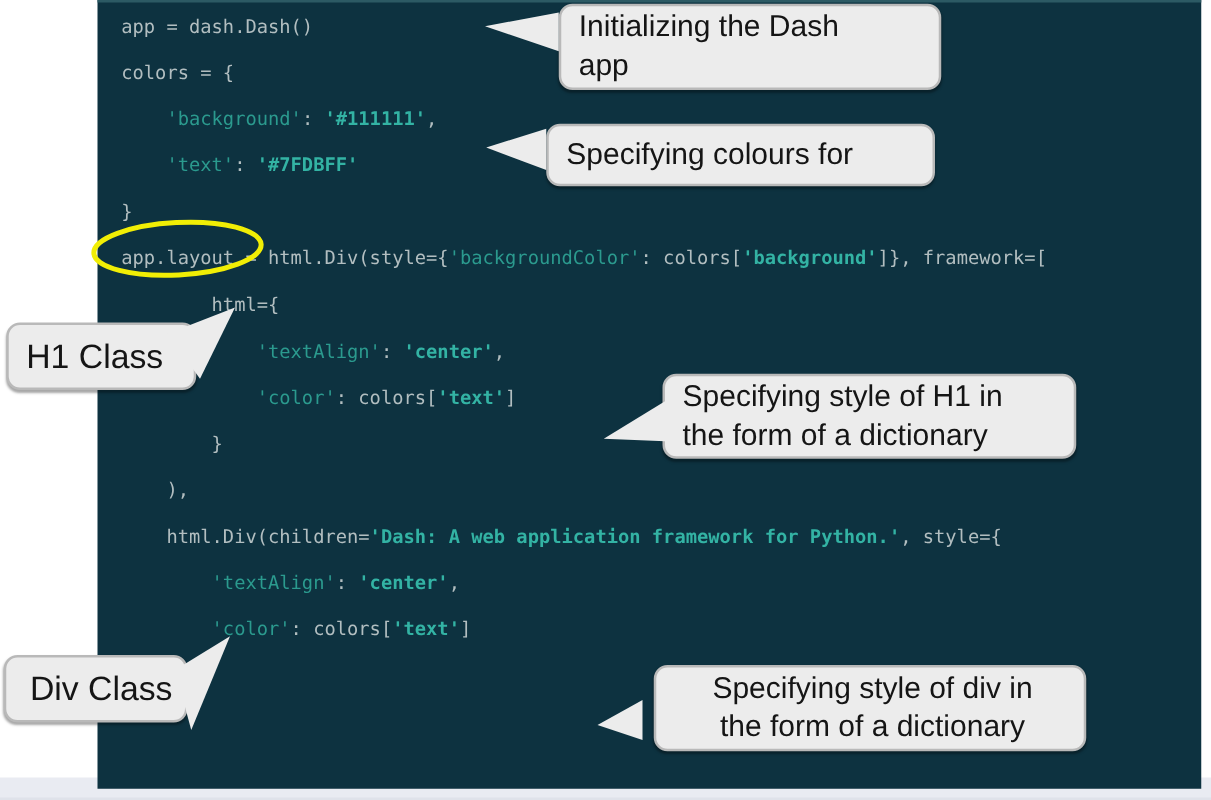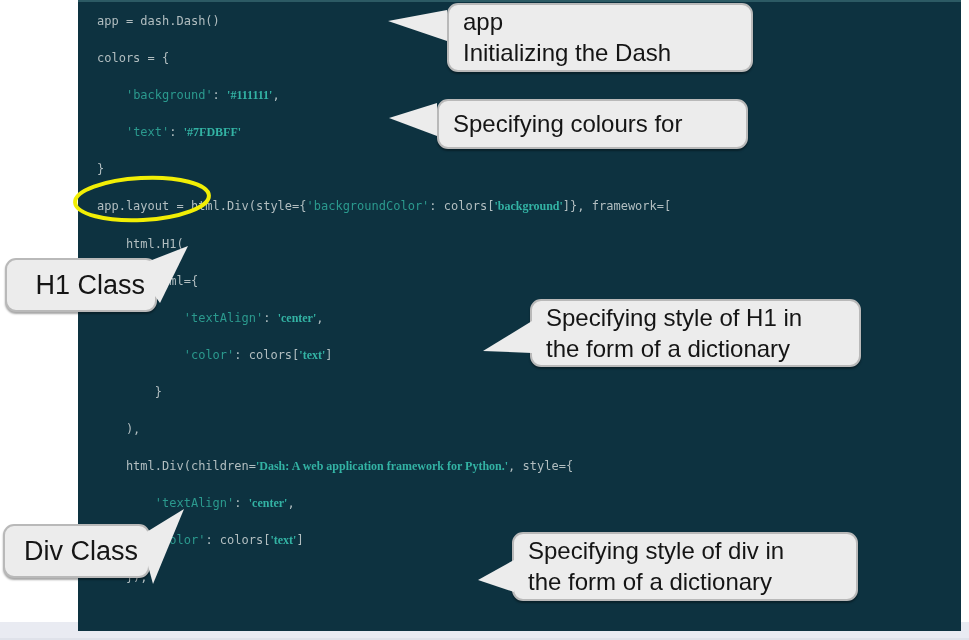--- a/index.html
+++ b/index.html
@@ -17,77 +17,76 @@
     background:var(--strip-bg);border-bottom:2px solid #dfe2ea;z-index:1;
   }
   .editor{
     position:absolute;left:78px;top:0;width:883px;height:631px;
     background:var(--editor-bg);border-top:2px solid var(--editor-border);
     overflow:hidden;z-index:2;
   }
   .code{
     padding:1px 0 0 19px;
     font-family:"DejaVu Sans Mono","Liberation Mono",monospace;
-    font-size:12px;line-height:37.1px;
+    font-size:15px;line-height:37.1px;
   }
   .cline{white-space:pre;color:var(--code-plain);}
   .tok-p{color:var(--code-plain);}
   .tok-k{color:var(--code-string);}
-  .tok-v{color:var(--code-value);font-weight:bold;font-family:Liberation Serif, serif;}
+  .tok-v{color:var(--code-value);font-weight:bold;}
 
   .callout{
     position:absolute;z-index:6;background:var(--bubble-bg);
     border:2px solid var(--bubble-border);border-radius:11px;
     box-shadow:0 2px 2px rgba(0,0,0,0.35);
     display:flex;flex-direction:column;justify-content:center;
     padding:3px 10px 4px 14px;color:var(--bubble-text);
   }
   .co-lg{font-size:24px;line-height:31px;}
   .co-sm{font-size:27px;line-height:30px;}
   .co1{left:447px;top:3px;width:306px;height:69px;}
   .co2{left:437px;top:99px;width:311px;height:50px;}
-  .co3{left:5px;top:258px;width:152px;height:54px;text-align:right;}
+  .co3{left:5px;top:258px;width:152px;height:54px;}
   .co4{left:530px;top:299px;width:331px;height:68px;}
   .co5{left:3px;top:524px;width:147px;height:54px;text-align:right;}
-  .co6{left:512px;top:532px;width:346px;height:69px;}
+  .co6{left:523px;top:532px;width:346px;height:69px;text-align:center;}
 
   .overlay{
     position:absolute;left:0;top:0;width:969px;height:640px;
     z-index:7;pointer-events:none;
   }
 </style>
 </head>
 <body>
 
 <div class="bottom-strip"></div>
 
 <div class="editor">
   <div class="code">
       <div class="cline"><span class="tok-p">app = dash.Dash()</span></div>
       <div class="cline"><span class="tok-p">colors = {</span></div>
       <div class="cline"><span class="tok-p">    </span><span class="tok-k">'background'</span><span class="tok-p">: </span><span class="tok-v">'#111111'</span><span class="tok-p">,</span></div>
       <div class="cline"><span class="tok-p">    </span><span class="tok-k">'text'</span><span class="tok-p">: </span><span class="tok-v">'#7FDBFF'</span></div>
       <div class="cline"><span class="tok-p">}</span></div>
       <div class="cline"><span class="tok-p">app.layout = html.Div(style={</span><span class="tok-k">'backgroundColor'</span><span class="tok-p">: colors[</span><span class="tok-v">'background'</span><span class="tok-p">]}, framework=[</span></div>
-      <div class="cline"><span class="tok-p">    html.H1(</span></div>
       <div class="cline"><span class="tok-p">        html={</span></div>
       <div class="cline"><span class="tok-p">            </span><span class="tok-k">'textAlign'</span><span class="tok-p">: </span><span class="tok-v">'center'</span><span class="tok-p">,</span></div>
       <div class="cline"><span class="tok-p">            </span><span class="tok-k">'color'</span><span class="tok-p">: colors[</span><span class="tok-v">'text'</span><span class="tok-p">]</span></div>
       <div class="cline"><span class="tok-p">        }</span></div>
       <div class="cline"><span class="tok-p">    ),</span></div>
       <div class="cline"><span class="tok-p">    html.Div(children=</span><span class="tok-v">'Dash: A web application framework for Python.'</span><span class="tok-p">, style={</span></div>
       <div class="cline"><span class="tok-p">        </span><span class="tok-k">'textAlign'</span><span class="tok-p">: </span><span class="tok-v">'center'</span><span class="tok-p">,</span></div>
       <div class="cline"><span class="tok-p">        </span><span class="tok-k">'color'</span><span class="tok-p">: colors[</span><span class="tok-v">'text'</span><span class="tok-p">]</span></div>
       <div class="cline"><span class="tok-p">    }),</span></div>
     </div>
 </div>
 
 <div class="callout co-lg co1">
+    <div>Initializing the Dash</div>
     <div>app</div>
-    <div>Initializing the Dash</div>
   </div>
 <div class="callout co-lg co2">
     <div>Specifying colours for</div>
   </div>
 <div class="callout co-sm co3">
     <div>H1 Class</div>
   </div>
 <div class="callout co-lg co4">
     <div>Specifying style of H1 in</div>
     <div>the form of a dictionary</div>

